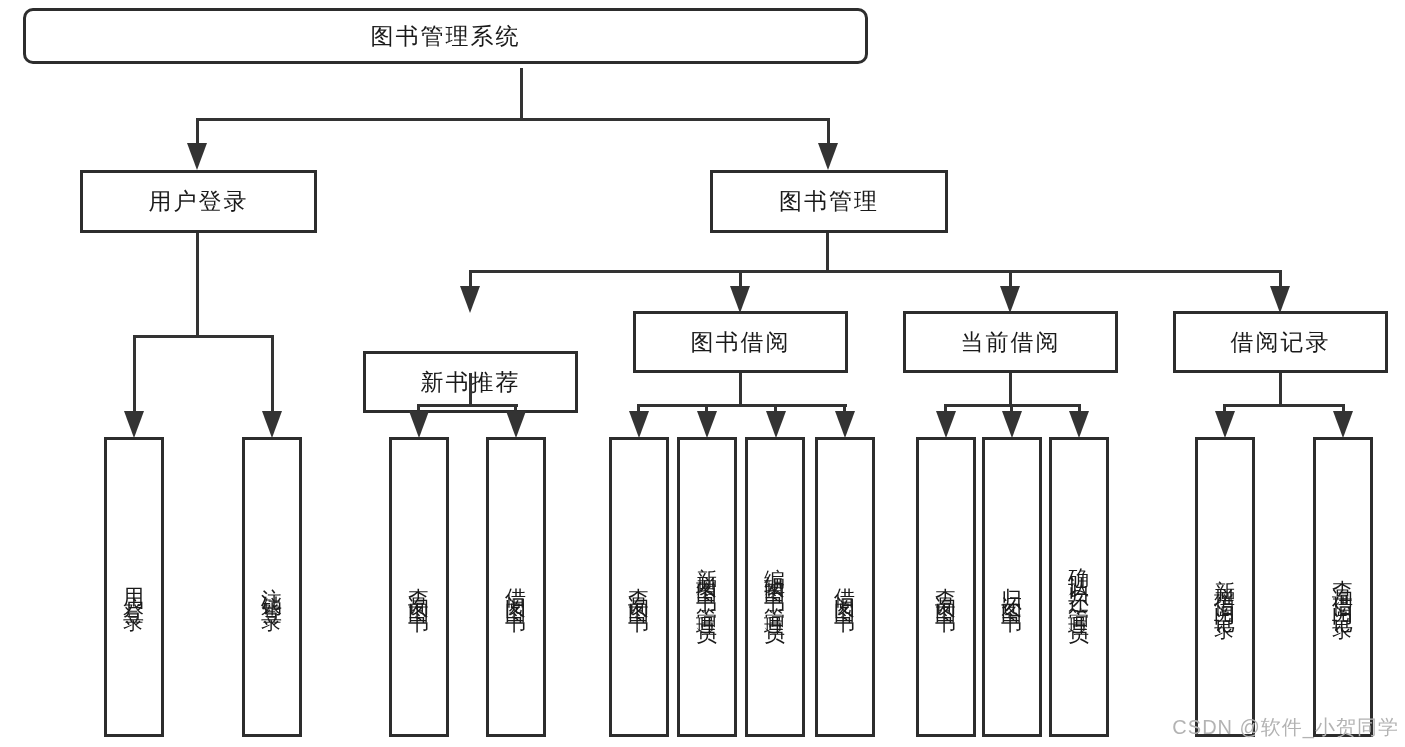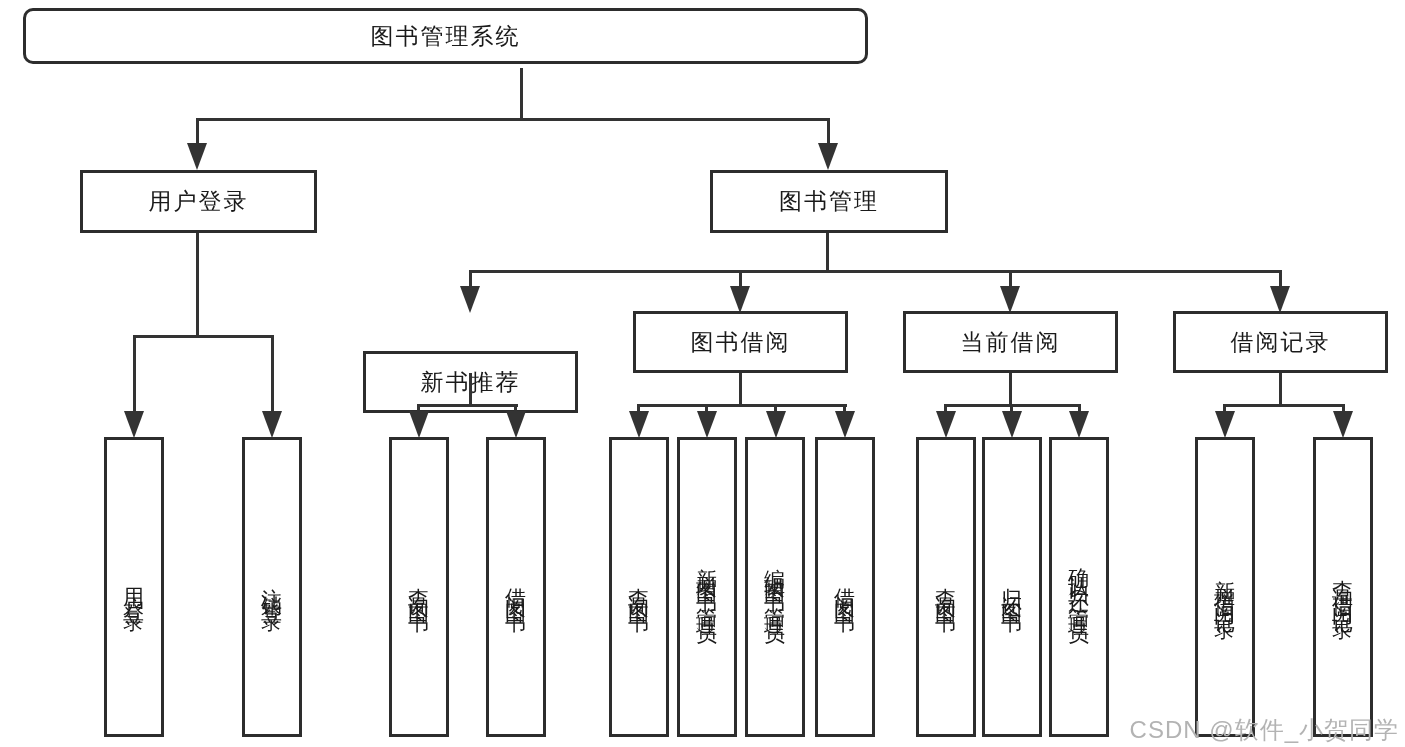--- a/index.html
+++ b/index.html
@@ -19,21 +19,21 @@
   }
   .hline{position:absolute;height:3px;background:#333333;}
   .vline{position:absolute;width:3px;background:#333333;}
   .arrow{
     position:absolute;width:0;height:0;
     border-left:10px solid transparent;border-right:10px solid transparent;
     border-top:27px solid #333333;
   }
   .watermark{
     position:absolute;top:714px;right:6px;z-index:5;
-    font-size:24px;letter-spacing:1px;color:#b3b3b3;white-space:nowrap;margin-left:12px;
+    font-size:20px;letter-spacing:1px;color:#b3b3b3;white-space:nowrap;margin-left:12px;
   }
 </style>
 </head>
 <body>
 
 <div class="canvas">
 
   <div class="box h-box" style="left:23px;top:8px;width:845px;height:56px;border-radius:10px;">
     <span>图书管理系统</span>
   </div>

